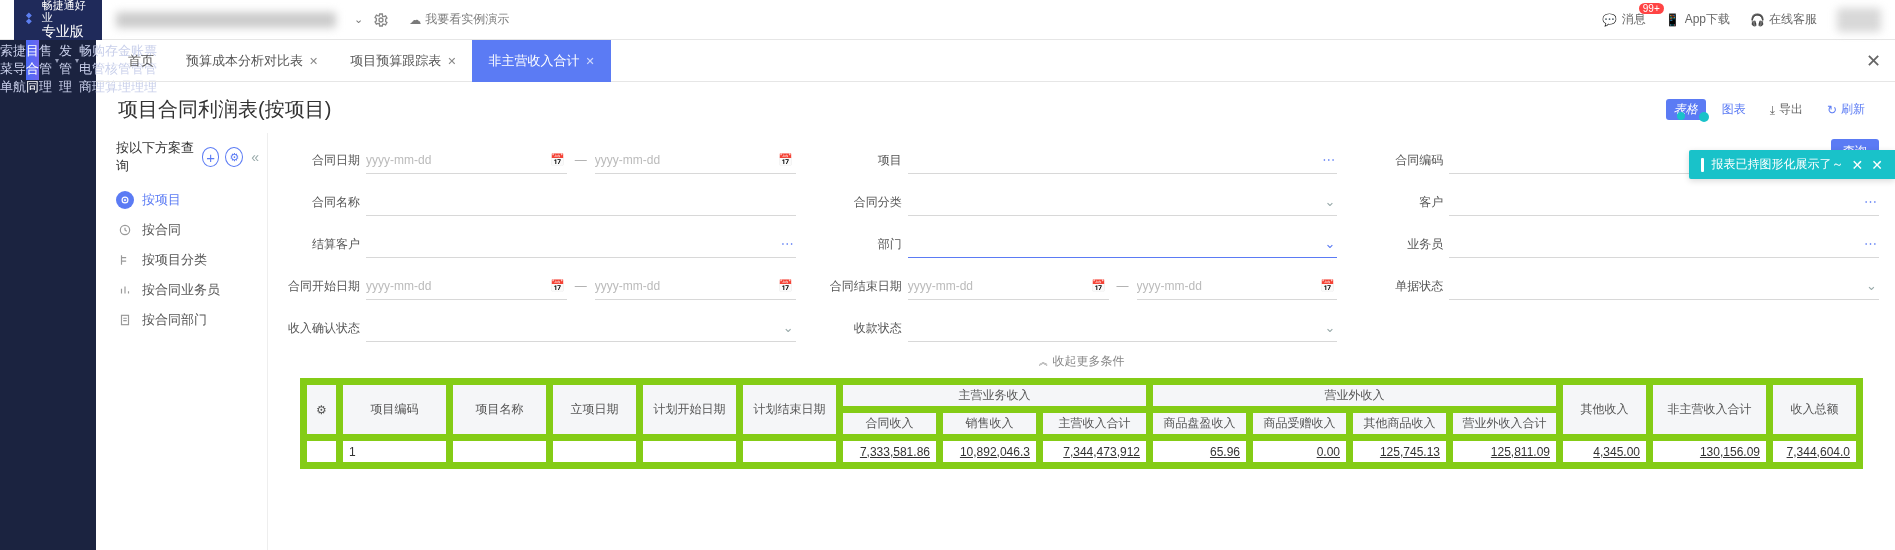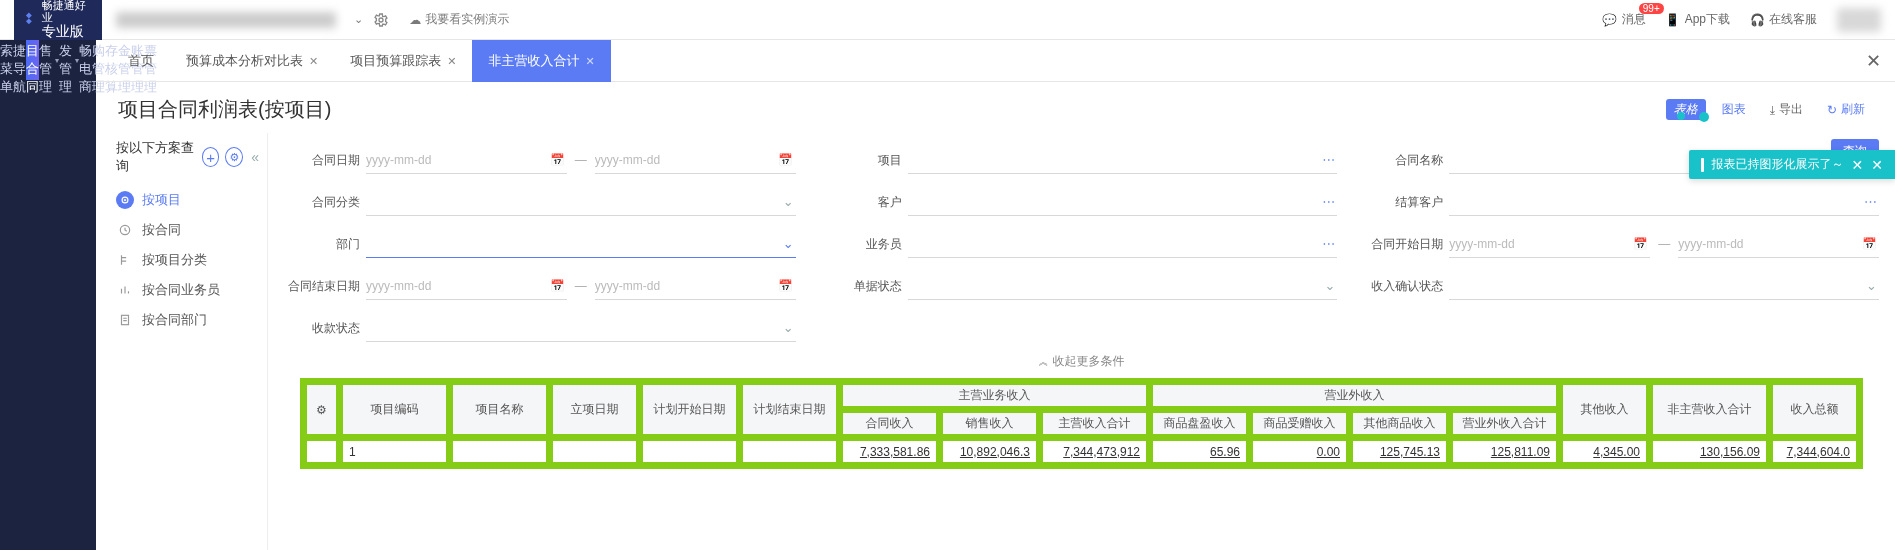--- a/index.html
+++ b/index.html
@@ -271,20 +271,26 @@
                   </div>
             </div>
           </div>
           <div class="field">
                 <span class="flabel">项目</span>
                 <div class="finput-wrap">
                   <input style="">
                   <span class="end-ic">⋯</span>
                 </div>
               </div>
+          <div class="field">
+                <span class="flabel">合同编码</span>
+                <div class="finput-wrap" style="width:60%;flex:none">
+                  <input style="">
+                </div>
+              </div>
 
           <div class="field">
                 <span class="flabel">合同名称</span>
                 <div class="finput-wrap">
                   <input style="">
                 </div>
               </div>
           <div class="field">
                 <span class="flabel">合同分类</span>
                 <div class="finput-wrap">

